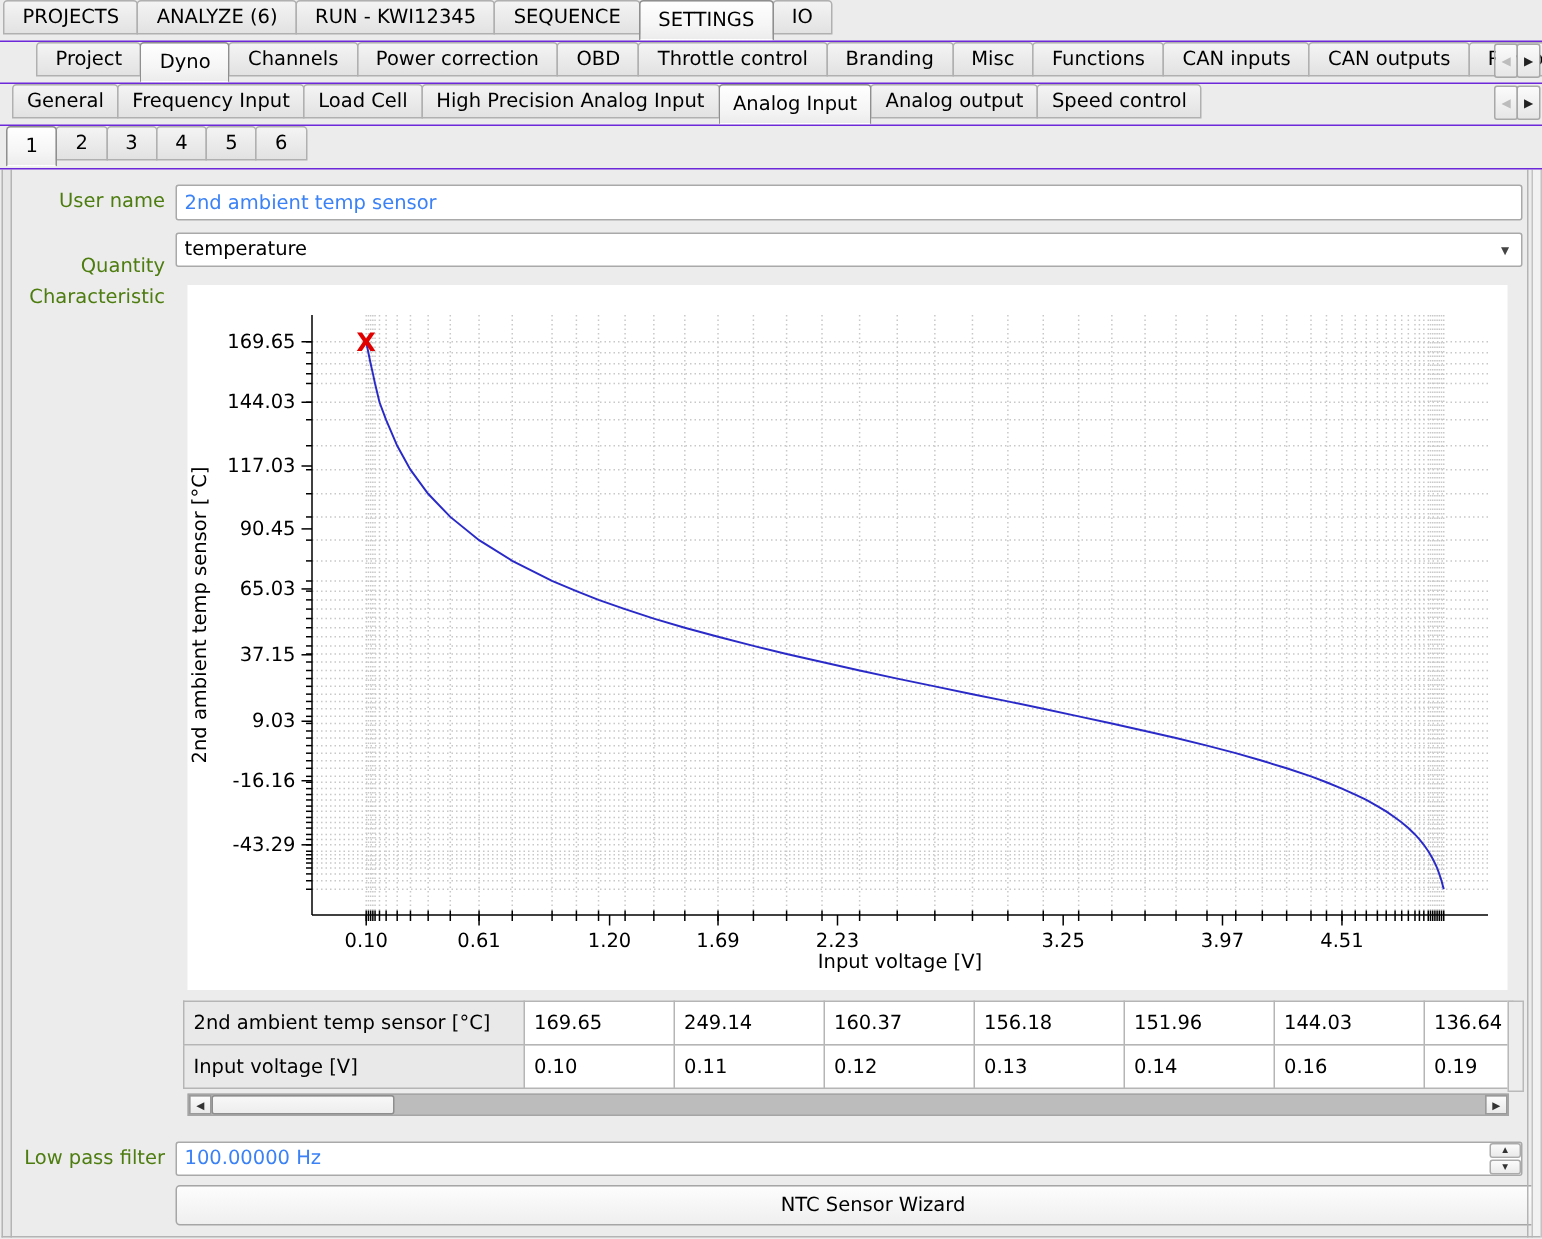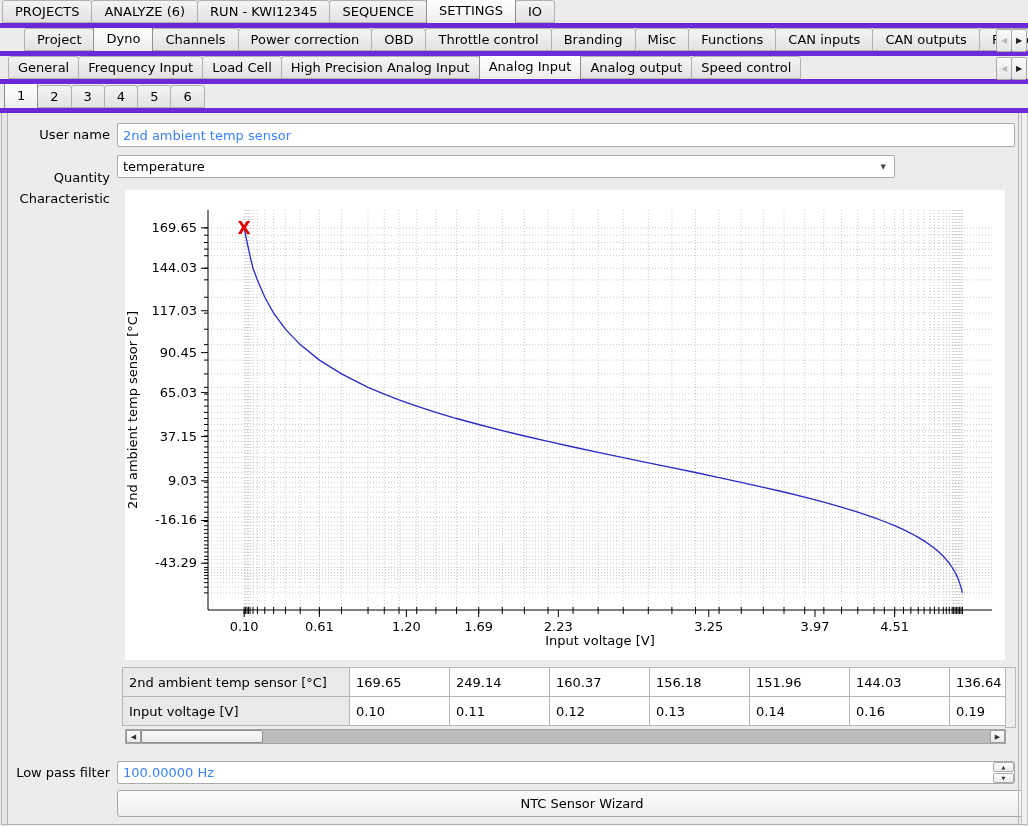--- a/index.html
+++ b/index.html
@@ -2,22 +2,22 @@
 <html><head>
 <meta charset="utf-8">
 <style>
   html,body{margin:0;padding:0}
   body{
     width:1028px;height:826px;position:relative;overflow:hidden;
     background:#ececec;color:#000;
     font-family:"DejaVu Sans","Liberation Sans",sans-serif;font-size:13px;
   }
   
-  .tabrow{position:absolute;left:0;width:1028px;display:flex;align-items:flex-end;
-    border-bottom:5px solid #6d28d9;box-sizing:border-box;overflow:hidden;background:#ececec}
+  .tabrow{position:absolute;left:0;width:1028px;display:flex;
+    border-bottom:1px solid #6d28d9;box-sizing:border-box;overflow:hidden;background:#ececec}
   #row-main{top:0;height:28px;padding-left:2px;z-index:6}
   #row-settings{top:28px;height:28px;padding-left:24px;padding-right:36px;z-index:5}
   #row-dyno{top:56px;height:28px;padding-left:8px;padding-right:36px;z-index:4}
   #row-channel{top:84px;height:29px;padding-left:4px;z-index:3}
   .tab{flex:0 0 auto;height:23px;line-height:22px;padding:0 12px;white-space:nowrap;
     background:linear-gradient(#f4f4f4,#e2e2e2);border:1px solid #b0b0b0;
     border-radius:3px 3px 0 0;margin-right:-1px;box-sizing:border-box;cursor:default}
   #row-dyno .tab{padding:0 9px}
   .tab.active{height:27px;line-height:25px;position:relative;z-index:2;
     background:linear-gradient(#ffffff,#f5f5f5 65%,#ececec);
@@ -29,26 +29,26 @@
   .scrollbtn.disabled{color:#bcbcbc}
   
   .edge{position:absolute;z-index:1}
   #left-strip{left:1px;top:113px;bottom:1px;width:5px;background:#e6e6e6;
     border-left:1px solid #b4b4b4;border-right:1px solid #b4b4b4}
   #right-border{left:1018px;top:113px;bottom:1px;width:0;border-left:1px solid #b4b4b4}
   #v-scrollbar{left:1021px;top:113px;bottom:1px;width:5px;background:#f2f2f2;
     border-left:1px solid #c2c2c2;border-right:1px solid #c2c2c2}
   #bottom-border{left:1px;right:1px;bottom:1px;height:0;border-top:1px solid #b4b4b4}
   
-  .form-label{position:absolute;left:0;width:110px;text-align:right;color:#000000}
+  .form-label{position:absolute;left:0;width:110px;text-align:right;color:#4d7c0f}
   .text-input{position:absolute;left:117px;width:898px;box-sizing:border-box;
     border:1px solid #a9a9a9;border-radius:2px;background:#fff;padding:0 5px;
     font:13px "DejaVu Sans","Liberation Sans",sans-serif;color:#3b82f6}
   #username-input{top:123px;height:24px}
-  .combo{position:absolute;left:117px;top:155px;width:778px;height:23px;box-sizing:border-box;
+  .combo{position:absolute;left:117px;top:155px;width:898px;height:23px;box-sizing:border-box;
     border:1px solid #a9a9a9;border-radius:2px;background:#fff;
     display:flex;align-items:center;padding:0 8px 0 5px}
   .combo .chev{margin-left:auto;font-size:7px;color:#444}
   
   #chart{position:absolute;left:125px;top:190px;width:880px;height:470px;background:#fff}
   #chart text{font:13px "DejaVu Sans","Liberation Sans",sans-serif;fill:#000}
   #chart .grid{stroke:#c8c8c8;stroke-width:1;stroke-dasharray:1,2}
   #chart .axis{stroke:#000;stroke-width:1}
   #chart .tick{stroke:#000;stroke-width:1}
   #chart .curve{fill:none;stroke:#2a2ac8;stroke-width:1.3}

